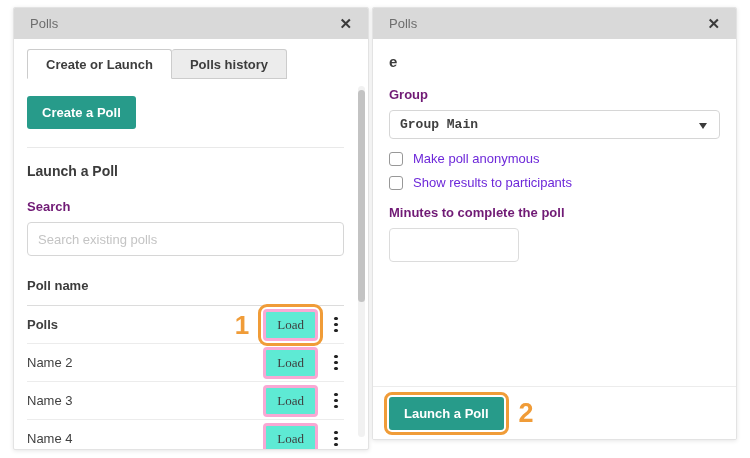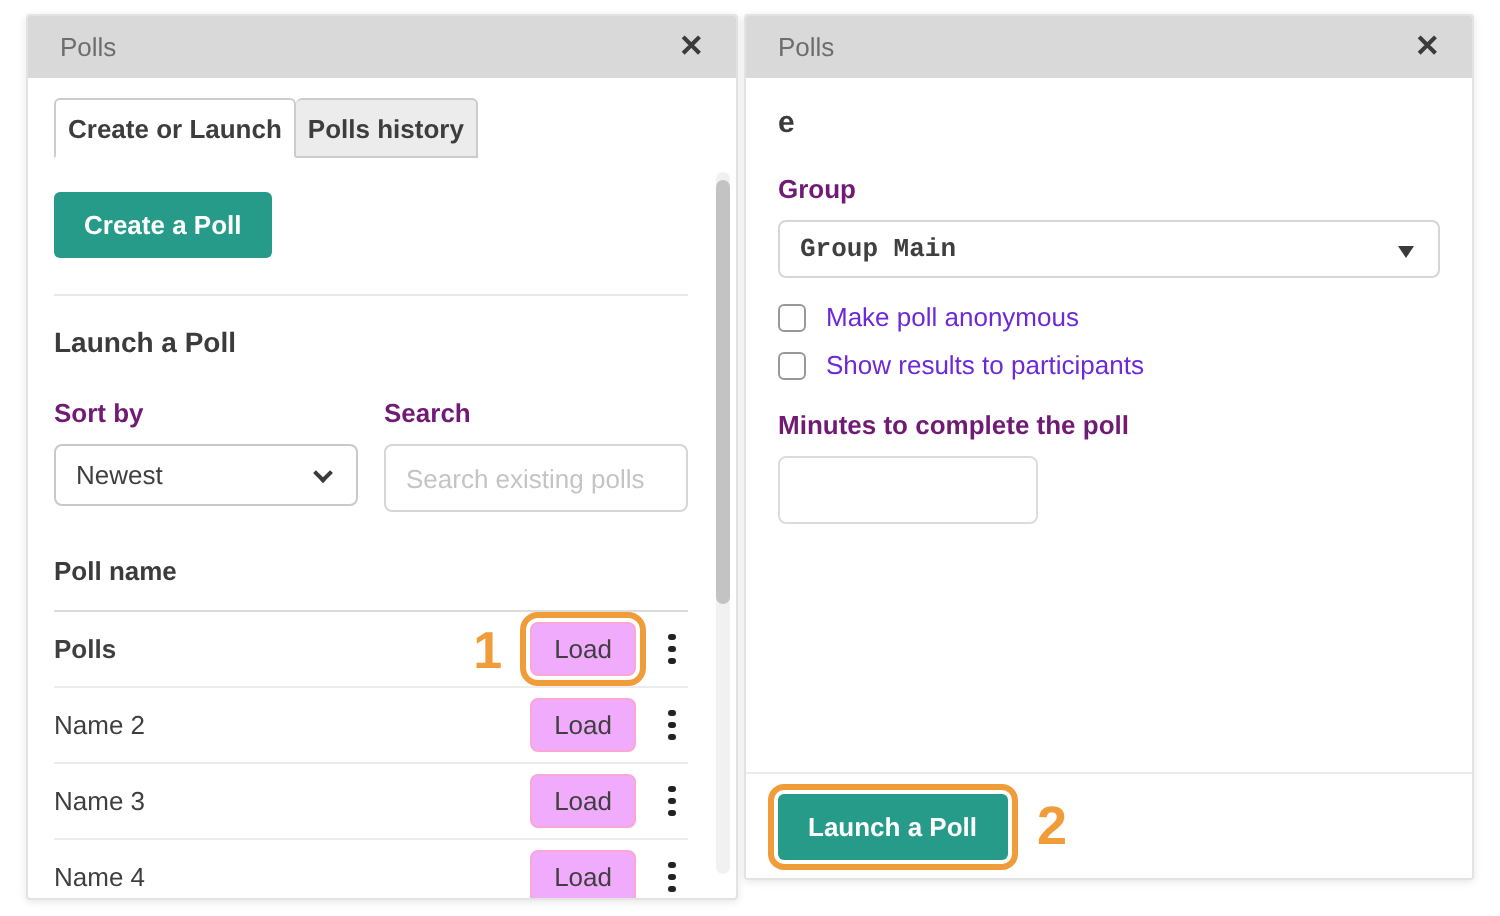--- a/index.html
+++ b/index.html
@@ -13,21 +13,21 @@
 
   .panel-header { height:31px; background:#d9d9d9; display:flex;
     align-items:center; justify-content:space-between; padding:0 16px; }
   .panel-title { font-size:13px; color:#6d6d6d; }
   .close-btn { font-size:15px; font-weight:700; color:#3b3b3b; cursor:pointer; line-height:1; }
 
   
   .left-content { padding:0 24px 0 13px; position:relative; }
 
   .tabs { display:flex; margin-top:10px; }
-  .tab { height:30px; display:flex; align-items:center; padding:0 6px;
+  .tab { height:30px; display:flex; align-items:center; padding:0 18px;
     font-size:13px; font-weight:700; color:#3d3d3d; background:#ececec;
     border:1px solid #cccccc; border-radius:3px 3px 0 0; cursor:pointer; white-space:nowrap; }
   .tab + .tab { border-left:none; }
   .tab.active { background:#fff; border-bottom-color:#fff; }
 
   .btn-teal { display:inline-block; background:#279b8a; color:#fff; font-weight:700;
     font-size:13px; border:none; border-radius:3px; padding:9px 15px; cursor:pointer;
     font-family:inherit; }
   #create-poll-btn { margin-top:17px;text-align:center; }
 
@@ -51,22 +51,22 @@
 
   .list-header { font-size:13px; font-weight:700; color:#3b3b3b; margin-top:22px; margin-bottom:12px; }
   .poll-list { border-top:1px solid #dcdcdc; }
   .poll-row { display:flex; align-items:center; height:38px; border-bottom:1px solid #ececec; }
   .poll-name { flex:1; font-size:13px; color:#3f3f3f; }
   .poll-row.first .poll-name { font-weight:700; }
 
   .annotation { color:#f09c38; font-size:26px; font-weight:700; line-height:1; }
   .row-annotation { margin-right:14px; }
 
-  .load-btn { border:1px solid #f9a8d4; background:#f0abfc; border-radius:4px; font-size:13px;
-    color:#3f3f3f; padding:5px 11px; cursor:pointer; font-family:Liberation Sans, sans-serif; }
+  .load-btn { border:3px solid #f9a8d4; background:#5eead4; border-radius:4px; font-size:13px;
+    color:#3f3f3f; padding:5px 11px; cursor:pointer; font-family:Liberation Serif, serif; }
   .highlight { outline:3px solid #f09c38; outline-offset:2px; }
 
   .kebab { width:16px; display:flex; flex-direction:column; align-items:center; gap:2.5px;
     margin-left:10px; cursor:pointer; padding:4px 0; }
   .kebab .dot { width:3.5px; height:3.5px; background:#222; border-radius:50%; }
 
   .scroll-track { position:absolute; right:3px; top:78px; bottom:12px; width:7px;
     background:#f1f1f1; border-radius:4px; }
   .scroll-thumb { position:absolute; right:3px; top:82px; width:7px; height:212px;
     background:#c3c3c3; border-radius:4px; }
@@ -109,27 +109,20 @@
     </div>
 
     <button class="btn-teal" id="create-poll-btn">Create a Poll</button>
 
     <div class="divider"></div>
 
     <div class="section-title">Launch a Poll</div>
 
     <div class="form-row">
       <div class="form-col">
-        <span class="field-label">Sort by</span>
-        <div class="select-box">
-          <span>Newest</span>
-          <span class="chevron"></span>
-        </div>
-      </div>
-      <div class="form-col">
         <span class="field-label">Search</span>
         <input class="text-input" type="text" placeholder="Search existing polls" style="">
       </div>
     </div>
 
     <div class="list-header">Poll name</div>
 
     <div class="poll-list">
       <div class="poll-row first">
         <span class="poll-name">Polls</span>

